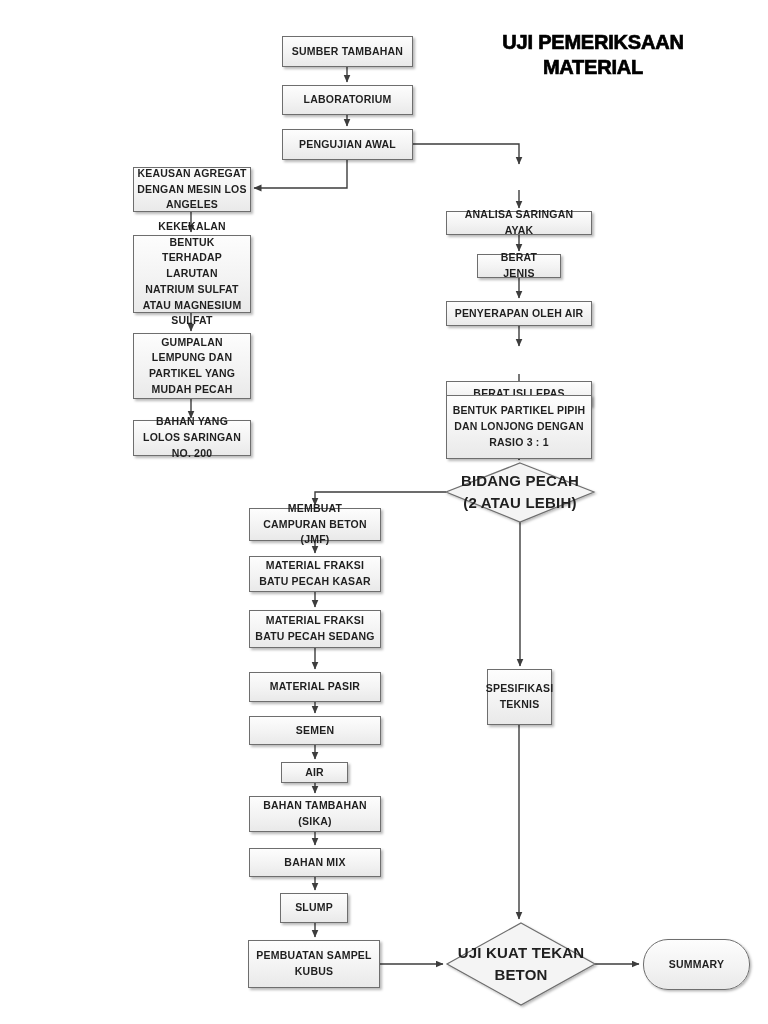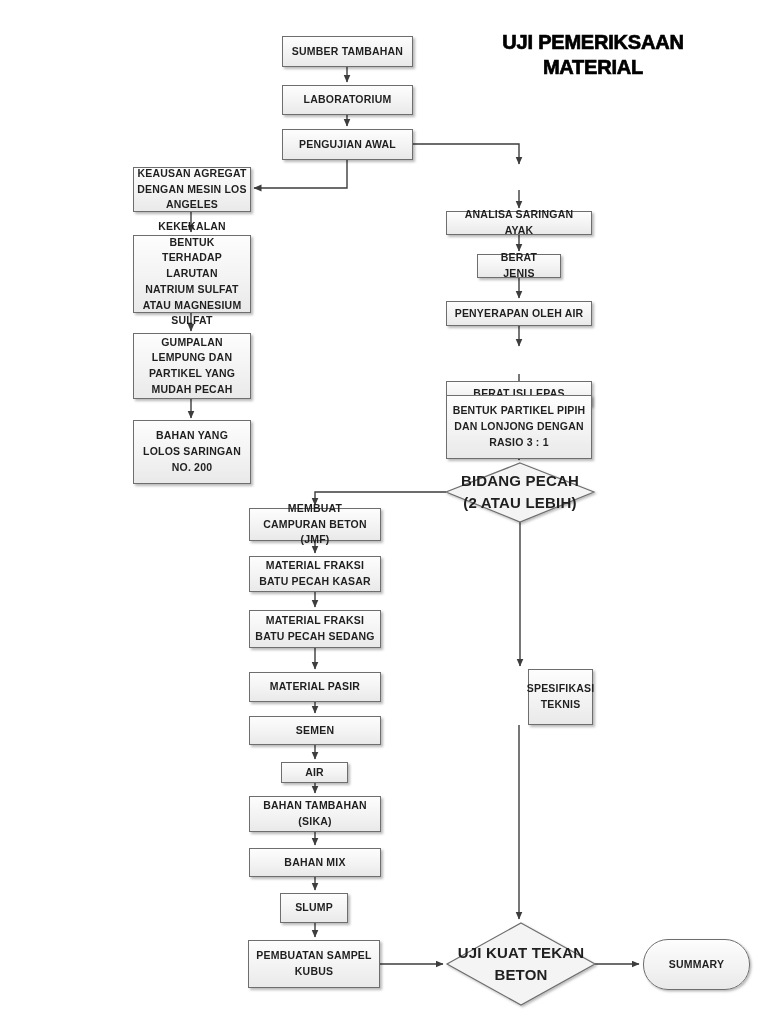--- a/index.html
+++ b/index.html
@@ -93,21 +93,21 @@
 
   <div class="node" style="left:133px;top:167px;width:118px;height:45px;padding:1px 0;">
       <span>KEAUSAN AGREGAT DENGAN MESIN LOS ANGELES</span>
     </div>
   <div class="node" style="left:133px;top:235px;width:118px;height:78px;padding:1px 8px;">
       <span>KEKEKALAN BENTUK TERHADAP LARUTAN NATRIUM SULFAT ATAU MAGNESIUM SULFAT</span>
     </div>
   <div class="node" style="left:133px;top:333px;width:118px;height:66px;padding:13px 8px;">
       <span>GUMPALAN LEMPUNG DAN PARTIKEL YANG MUDAH PECAH</span>
     </div>
-  <div class="node" style="left:133px;top:420px;width:118px;height:64px;padding:1px 4px;">
+  <div class="node" style="left:133px;top:420px;width:118px;height:36px;padding:1px 4px;">
       <span>BAHAN YANG LOLOS SARINGAN NO. 200</span>
     </div>
 
   <div class="node" style="left:446px;top:211px;width:146px;height:24px;">
       <span>ANALISA SARINGAN AYAK</span>
     </div>
   <div class="node" style="left:477px;top:254px;width:84px;height:24px;">
       <span>BERAT JENIS</span>
     </div>
   <div class="node" style="left:446px;top:301px;width:146px;height:25px;">
@@ -151,20 +151,20 @@
   <div class="node" style="left:249px;top:848px;width:132px;height:29px;">
       <span>BAHAN MIX</span>
     </div>
   <div class="node" style="left:280px;top:893px;width:68px;height:30px;">
       <span>SLUMP</span>
     </div>
   <div class="node" style="left:248px;top:940px;width:132px;height:48px;">
       <span>PEMBUATAN SAMPEL KUBUS</span>
     </div>
 
-  <div class="node" style="left:487px;top:669px;width:65px;height:56px;padding:1px 2px;margin-left:41px;">
+  <div class="node" style="left:487px;top:669px;width:65px;height:56px;padding:1px 2px;">
       <span>SPESIFIKASI TEKNIS</span>
     </div>
   <div class="node terminator" style="left:643px;top:939px;width:107px;height:51px;">
       <span>SUMMARY</span>
     </div>
 
 </div>
 
 </body></html>

